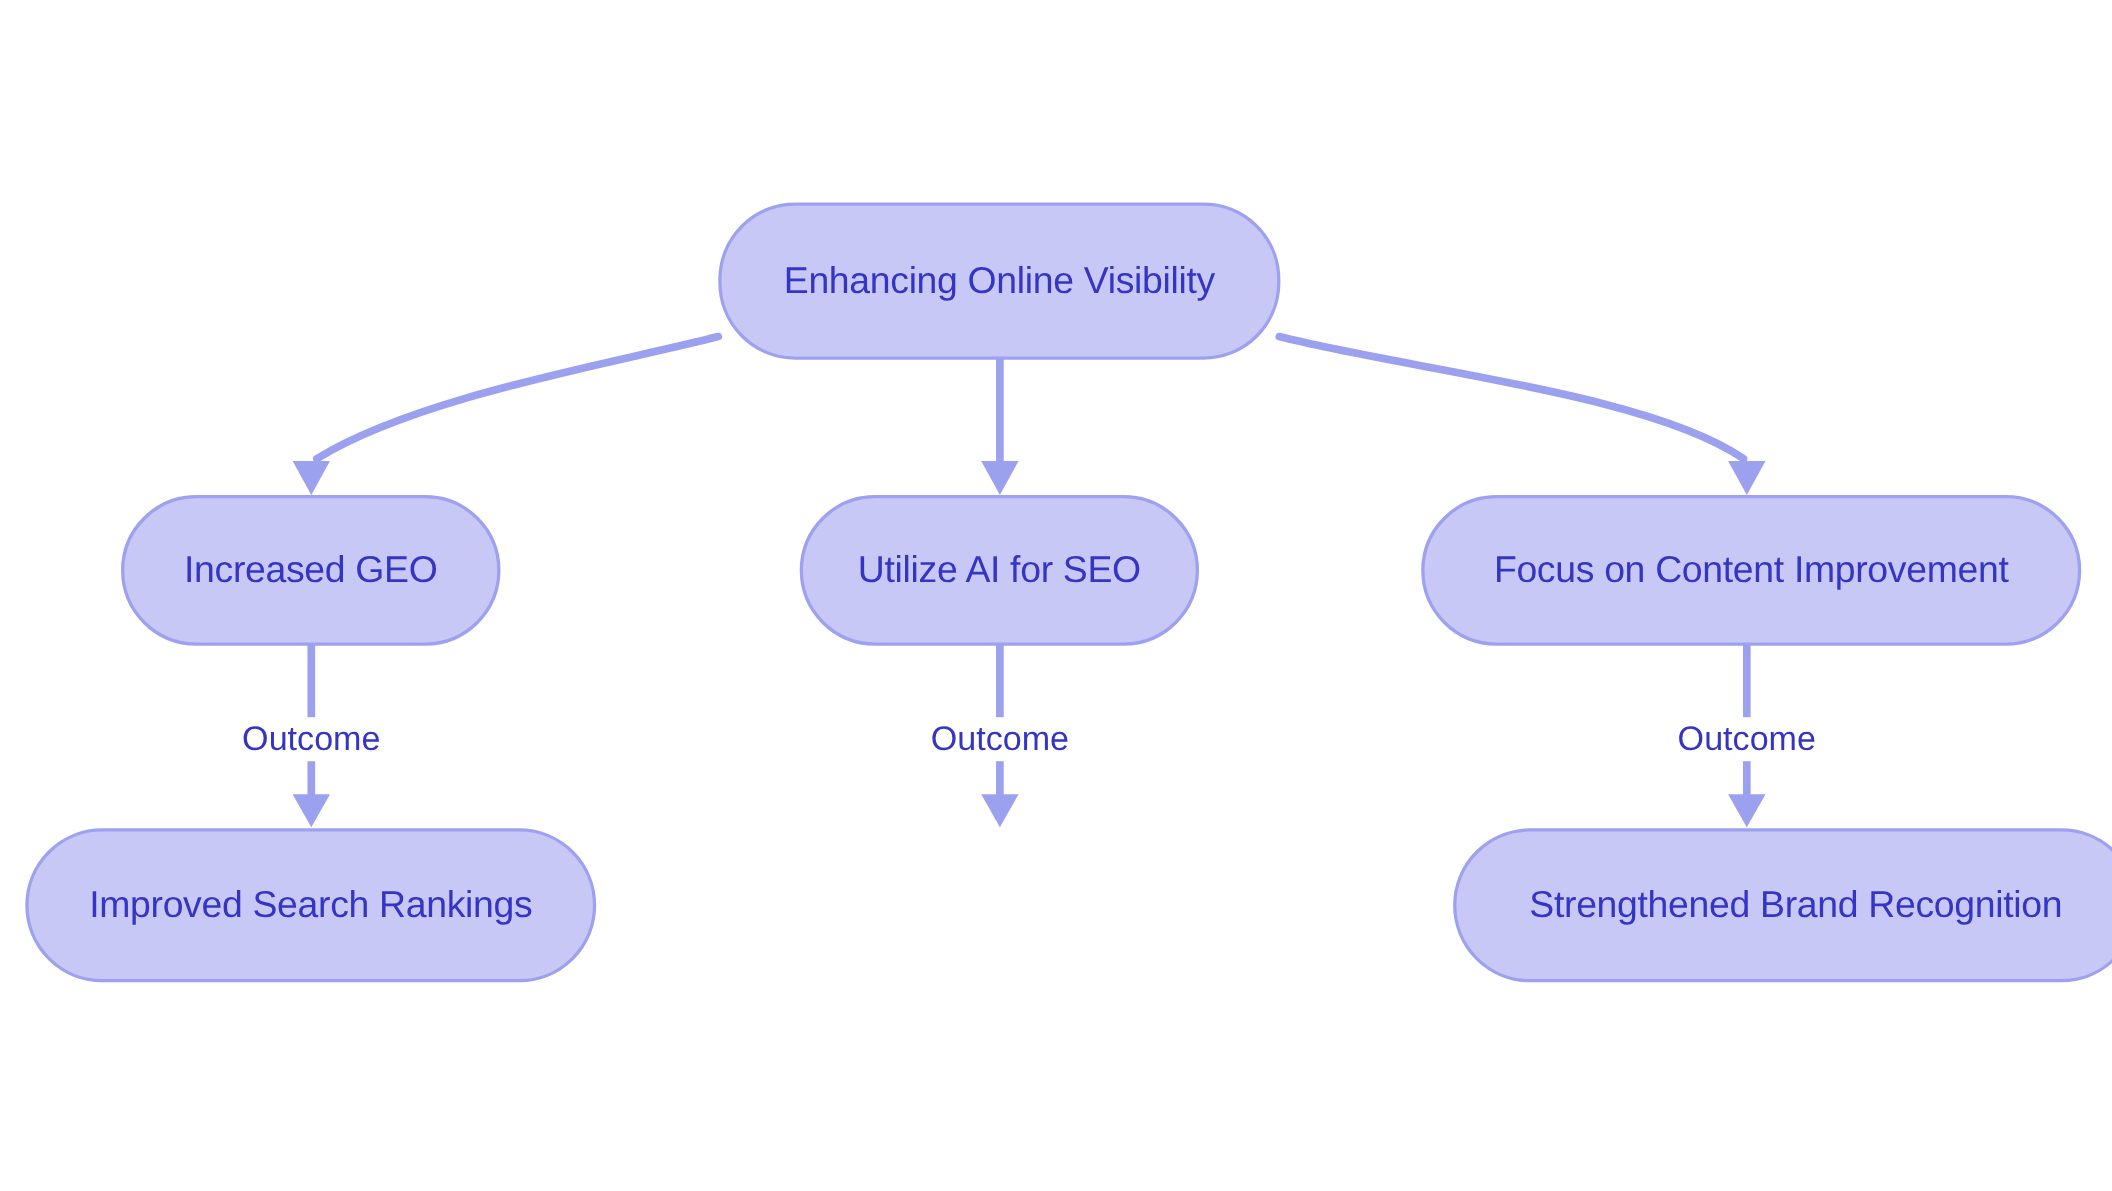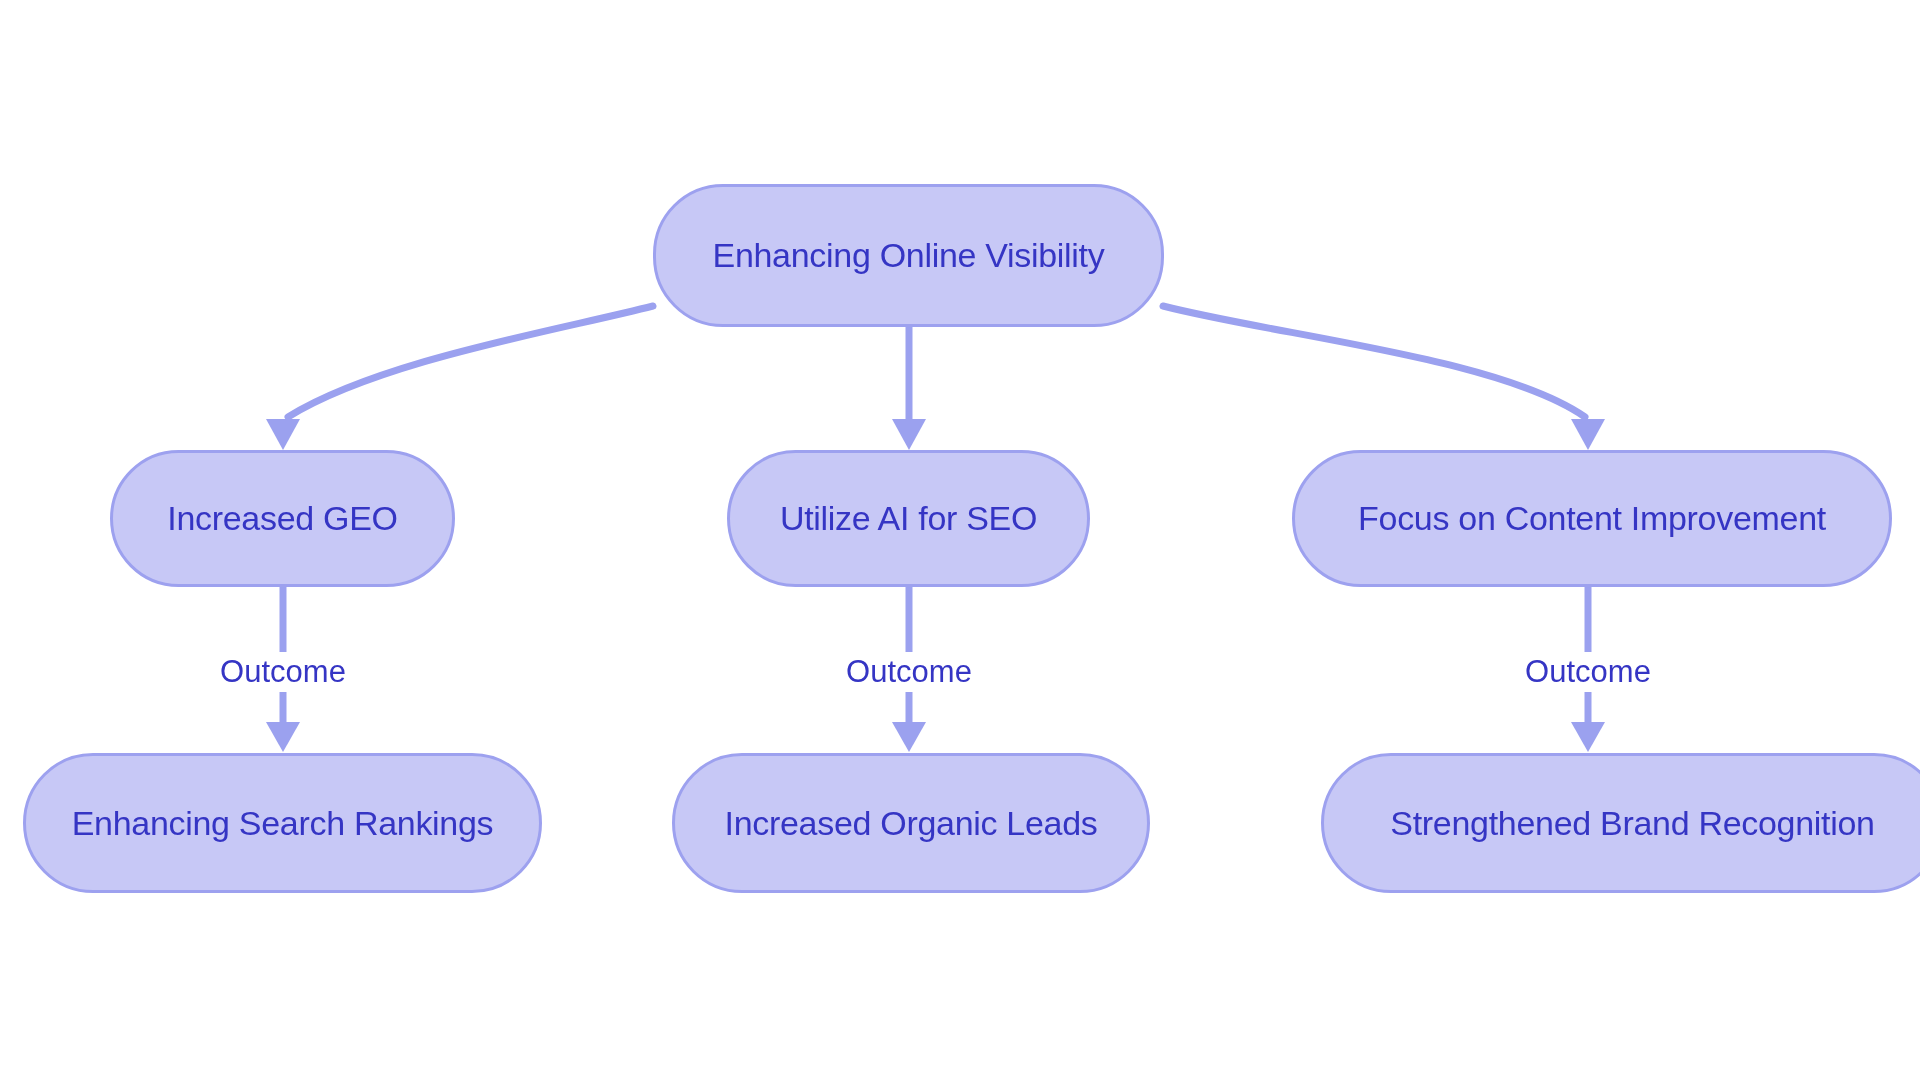--- a/index.html
+++ b/index.html
@@ -99,26 +99,23 @@
 
   <div class="node n-content">
     <span>Focus on Content Improvement</span>
   </div>
 
   <div class="node n-ai">
     <span>Utilize AI for SEO</span>
   </div>
 
   <div class="node n-rankings">
-    <span>Enhancing Search Rankings</span>
+    <span>Improved Search Rankings</span>
   </div>
 
-  <div class="node n-leads">
-    <span>Increased Organic Leads</span>
-  </div>
 
   <div class="node n-brand">
     <span>Strengthened Brand Recognition</span>
   </div>
 
   <div class="edge-label l-outcome-1">Outcome</div>
   <div class="edge-label l-outcome-2">Outcome</div>
   <div class="edge-label l-outcome-3">Outcome</div>
 
 </div>

